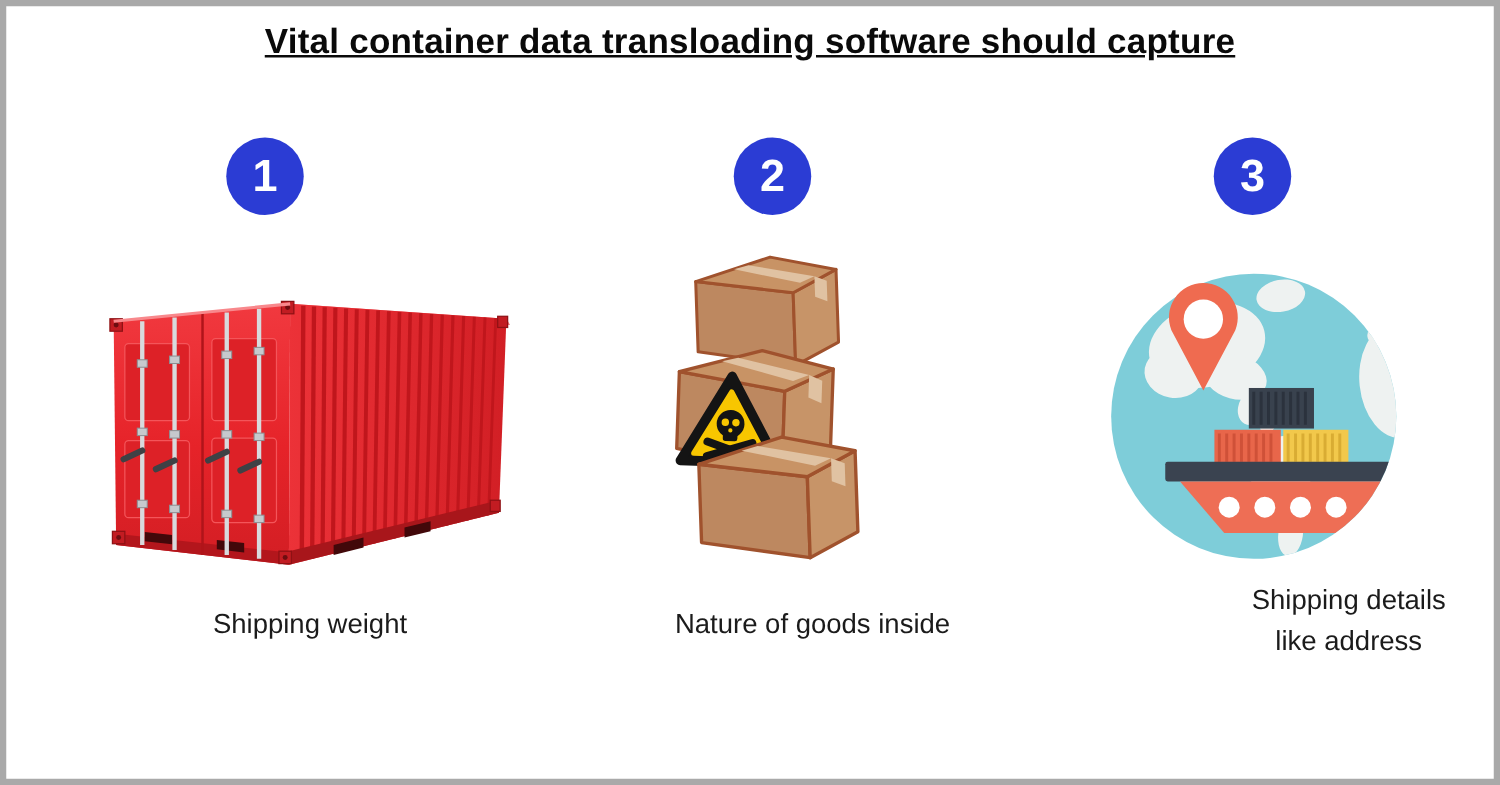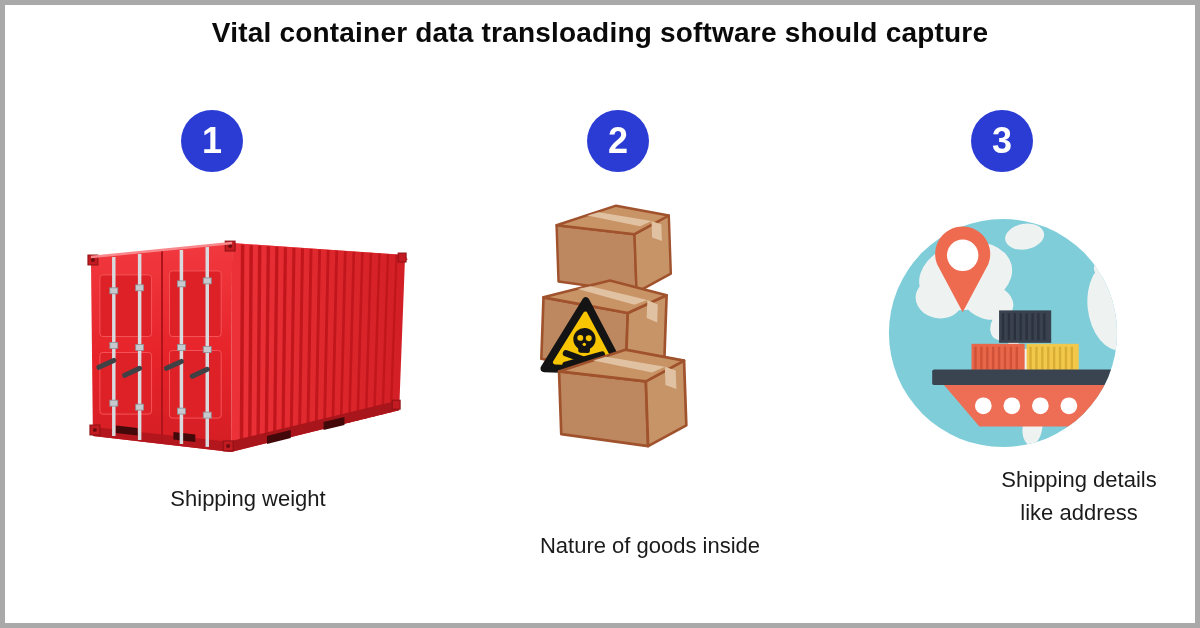--- a/index.html
+++ b/index.html
@@ -5,40 +5,41 @@
   html,body{margin:0;padding:0;}
   body{
     width:1200px;height:628px;position:relative;overflow:hidden;
     background:#ffffff;border:5px solid #a9a9a9;box-sizing:border-box;
     font-family:"Liberation Sans", sans-serif;
   }
   .title{
     position:absolute;top:12px;left:0;width:100%;margin:0;
     text-align:center;font-size:28px;font-weight:bold;color:#0a0a0a;
     letter-spacing:0.2px;
+    text-decoration:underline;
   }
   .badge{
     position:absolute;width:62px;height:62px;border-radius:50%;
     background:#2b3cd4;color:#ffffff;
     display:flex;align-items:center;justify-content:center;
     font-size:36px;font-weight:bold;
   }
   .badge-1{left:176px;top:105px;}
   .badge-2{left:582px;top:105px;}
   .badge-3{left:966px;top:105px;}
   .illus{position:absolute;}
   .illus-1{left:73px;top:228px;width:348px;height:224px;}
   .illus-2{left:523px;top:197px;width:175px;height:250px;}
   .illus-3{left:880px;top:210px;width:236px;height:236px;}
   .caption{
     position:absolute;text-align:center;font-size:22px;color:#1b1b1b;
     line-height:33px;
   }
   .caption-1{left:93px;top:477px;width:300px;}
-  .caption-2{left:495px;top:477px;width:300px;margin-top:47px;}
+  .caption-2{left:495px;top:477px;width:300px;}
   .caption-3{left:979px;top:458px;width:190px;}
   svg{display:block;width:100%;height:100%;}
 </style>
 </head>
 <body>
 
 <div>
 
   <h1 class="title">Vital container data transloading software should capture</h1>
 

